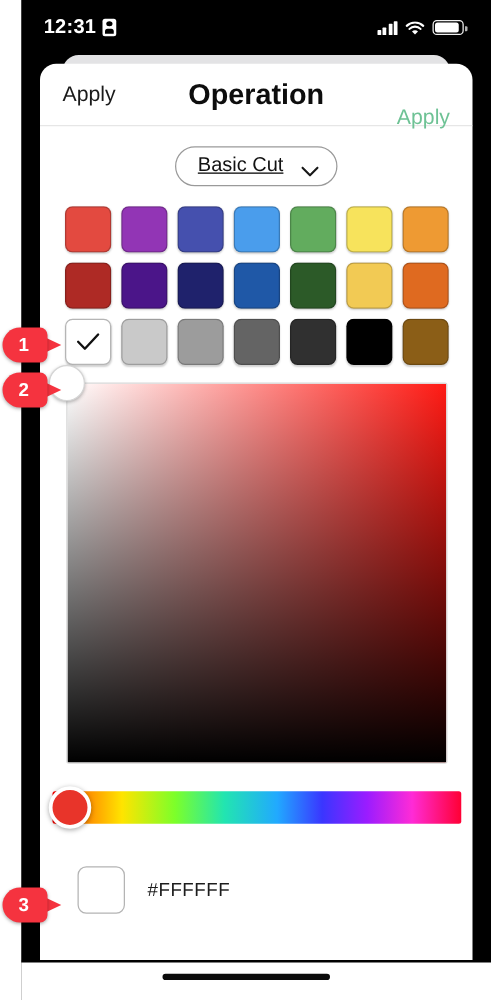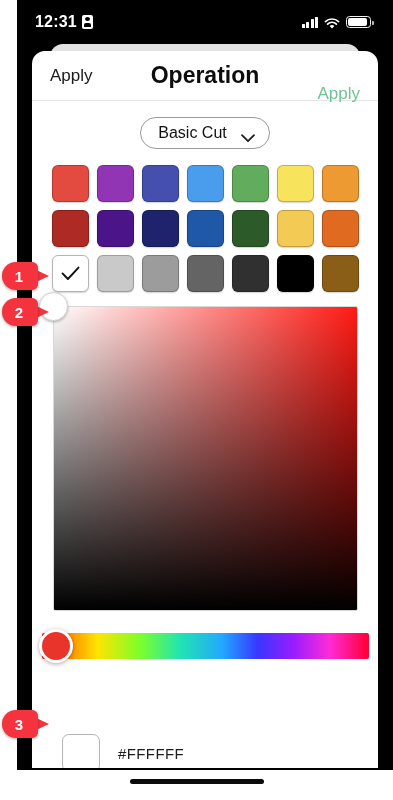--- a/index.html
+++ b/index.html
@@ -135,20 +135,21 @@
     margin-left: auto;
     font-size: 17px; color: #6ec295;
     background: none; border: none; cursor: pointer;
     font-family: inherit; padding: 2px 2px;
   }
 
   
   .dropdown-row {
     display: flex; justify-content: center;
     padding: 16px 0 10px;
+    text-decoration: underline;
   }
   .dropdown {
     display: flex; align-items: center; gap: 14px;
     height: 32px; padding: 0 14px 0 17px;
     border: 1px solid #9a9a9a;
     border-radius: 16px;
     background: #fff;
     cursor: pointer;
   }
   .dropdown-label { font-size: 16px; color: #121212; }
@@ -226,21 +227,20 @@
     background: #e8342a;
     border: 3.5px solid #ffffff;
     box-shadow: 0 1px 4px rgba(0,0,0,.35);
     cursor: grab;
   }
 
   
   .hex-row {
     display: flex; align-items: center; gap: 18px;
     padding: 34px 10px 0 30px;
-    margin-top: 41px;
   }
   .hex-preview {
     width: 38px; height: 38px;
     border-radius: 7px;
     border: 1px solid #b4b4b4;
     background: #ffffff;
     cursor: pointer;
   }
   .hex-value {
     font-size: 15px; color: #1d1d1d; letter-spacing: .4px;

